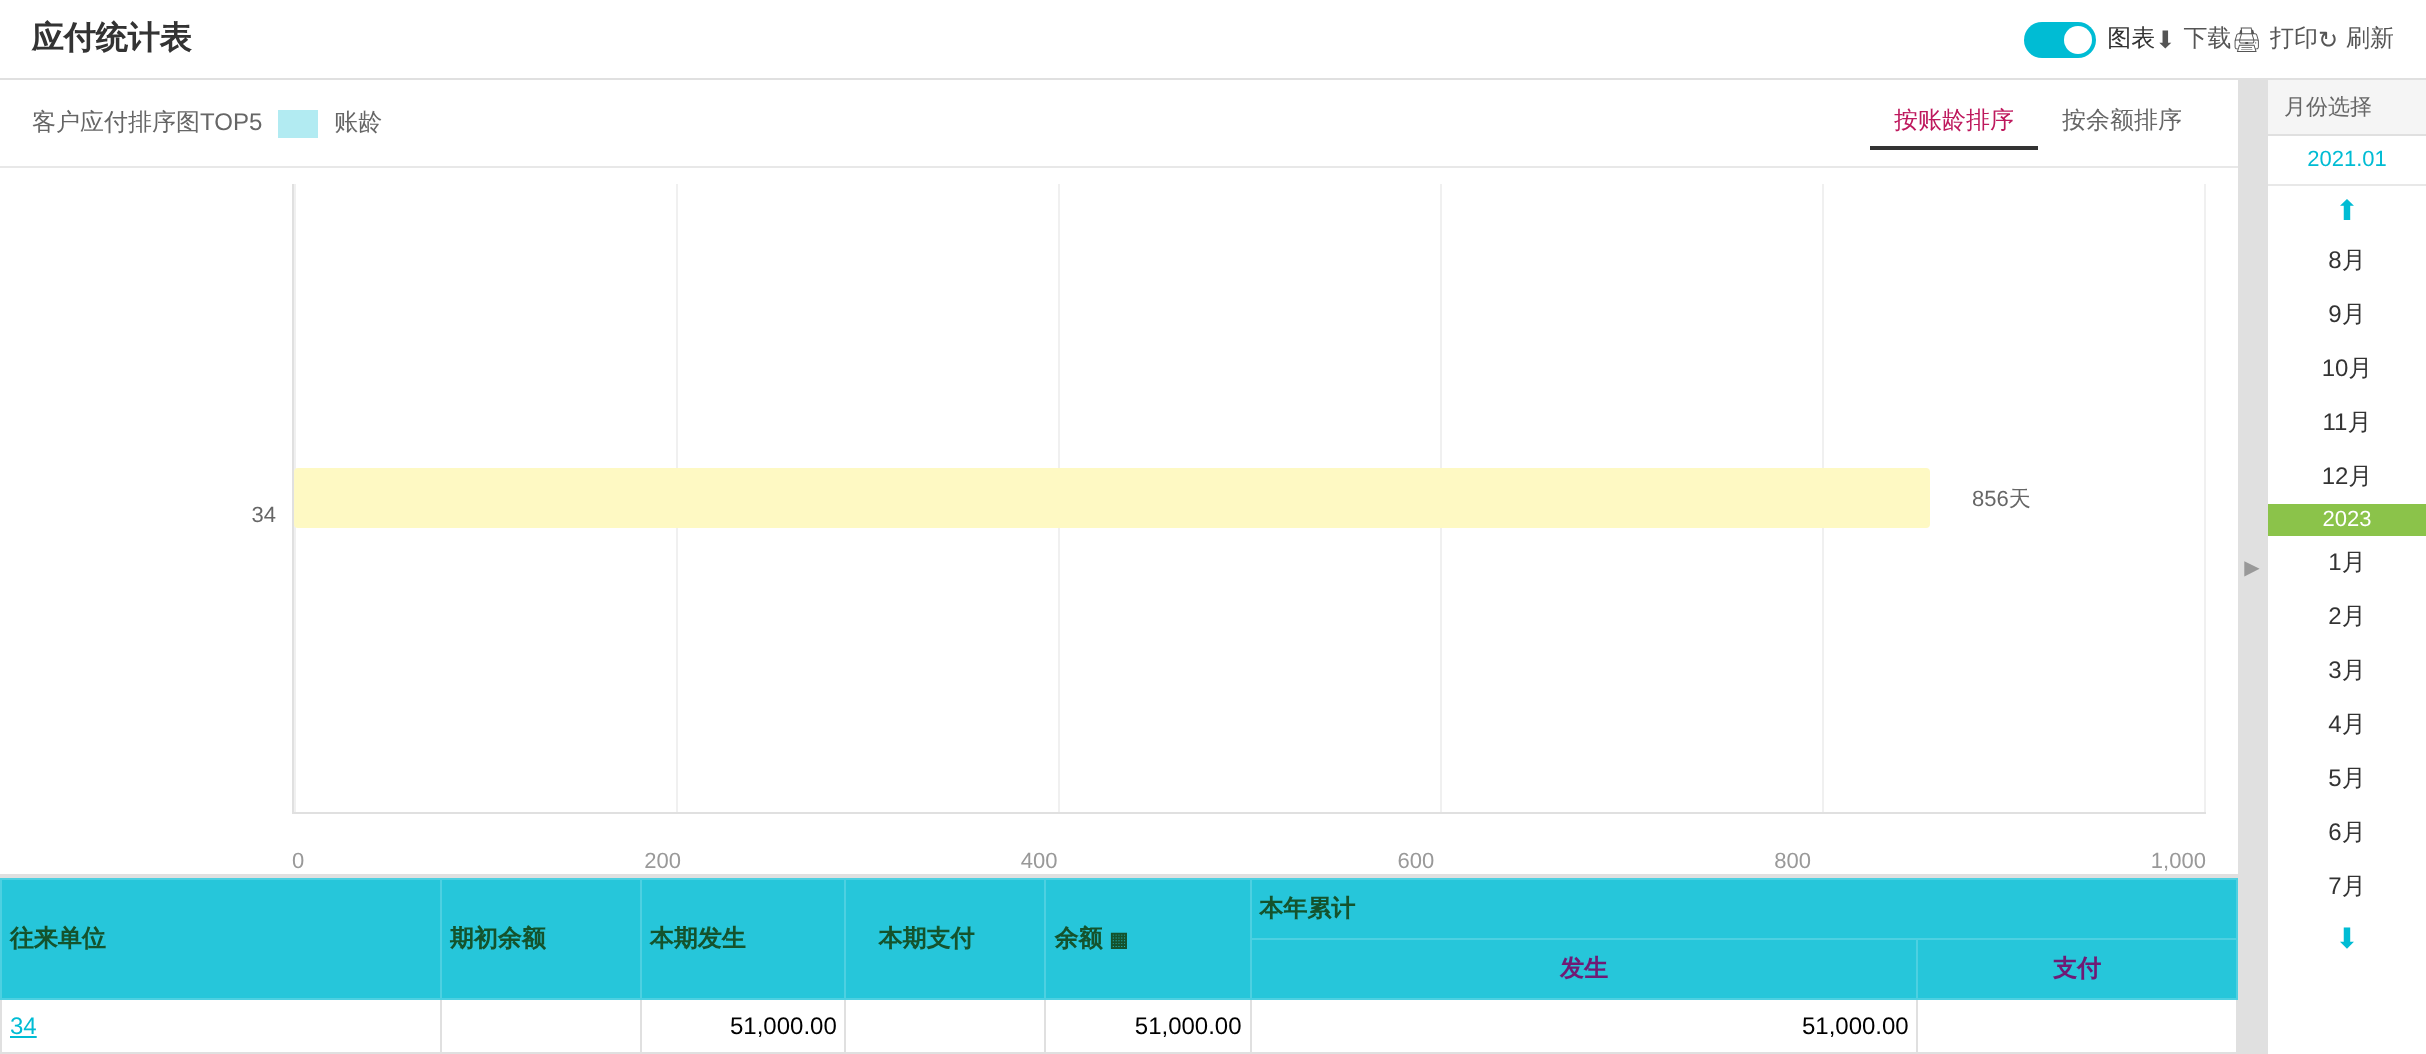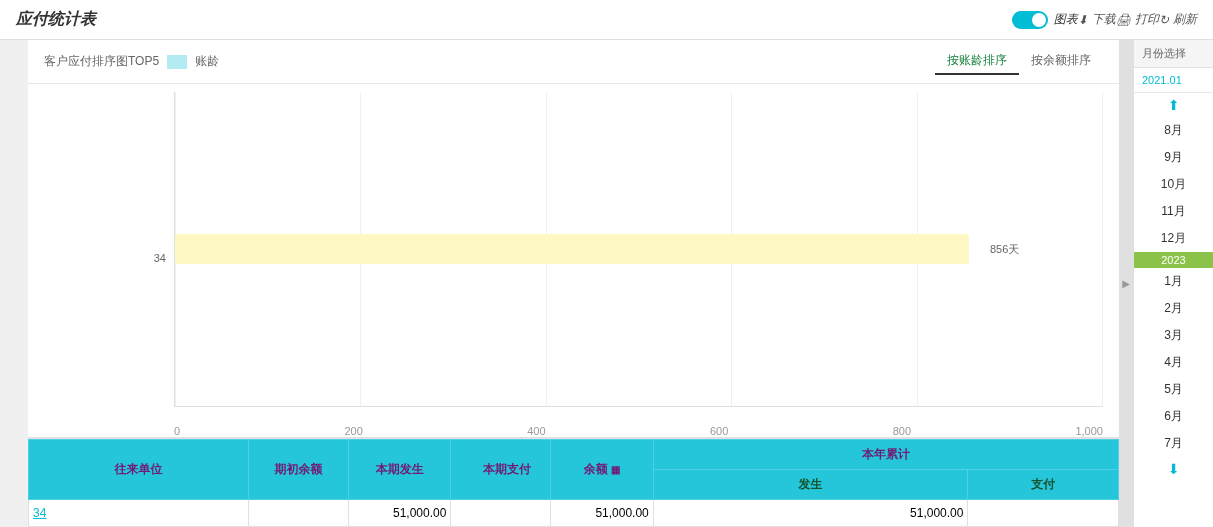--- a/index.html
+++ b/index.html
@@ -1,67 +1,67 @@
 <!DOCTYPE html>
 <html><head>
   <meta charset="utf-8">
   <style>
     * { box-sizing: border-box; margin: 0; padding: 0; }
     body { font-family: 'Microsoft YaHei', Arial, sans-serif; font-size: 12px; background: #f0f0f0; color: #333; }
 
     .app-container { width: 1213px; height: 527px; display: flex; flex-direction: column; background: #f0f0f0; }
 
     
-    .header { display: flex; align-items: center; justify-content: space-between; padding: 8px 16px; background: #fff; border-bottom: 1px solid #e0e0e0; height: 40px; font-style: italic; }
+    .header { display: flex; align-items: center; justify-content: space-between; padding: 8px 16px; background: #fff; border-bottom: 1px solid #e0e0e0; height: 40px; }
     .header-title { font-size: 16px; font-weight: bold; color: #333; }
     .header-actions { display: flex; align-items: center; }
     .toggle-container { display: flex; align-items: center; gap: 6px; }
     .toggle-switch { width: 36px; height: 18px; background: #00bcd4; border-radius: 9px; position: relative; cursor: pointer; }
     .toggle-switch::after { content: ''; position: absolute; width: 14px; height: 14px; background: #fff; border-radius: 50%; top: 2px; right: 2px; }
     .action-btn { display: flex; align-items: center; gap: 4px; color: #555; cursor: pointer; font-size: 12px; }
 
     
     .chart-section { flex: 1; display: flex; flex-direction: column; background: #fff; margin: 0; }
 
     
     .chart-header { display: flex; align-items: center; justify-content: space-between; padding: 8px 16px; border-bottom: 1px solid #e8e8e8; }
     .chart-legend { display: flex; align-items: center; gap: 8px; font-size: 12px; color: #666; }
     .legend-box { width: 20px; height: 14px; background: #b2ebf2; border: 1px solid #b2ebf2; }
     .chart-sort-tabs { display: flex; gap: 0; }
     .sort-tab { padding: 4px 12px; font-size: 12px; cursor: pointer; color: #666; border-bottom: 2px solid transparent; }
-    .sort-tab.active { color: #15803d; border-bottom: 2px solid #333; }
+    .sort-tab.active { color: #be185d; border-bottom: 2px solid #333; }
 
     
     .chart-body { flex: 1; padding: 8px 16px 0 16px; position: relative; display: flex; flex-direction: column; }
 
     
     .table-section { background: #fff; border-top: 2px solid #e0e0e0; }
     .table-wrapper { overflow-x: auto; }
     table { width: 100%; border-collapse: collapse; }
-    .th-group { background: #26c6da; color: #701a75; text-align: center; padding: 6px 4px; font-size: 12px; border: 1px solid #4dd0e1; }
-    .th-sub { background: #26c6da; color: #14532d; text-align: center; padding: 6px 0; font-size: 12px; border: 1px solid #4dd0e1; }
+    .th-group { background: #26c6da; color: #14532d; text-align: left; padding: 6px 4px; font-size: 12px; border: 1px solid #4dd0e1; }
+    .th-sub { background: #26c6da; color: #701a75; text-align: center; padding: 6px 0; font-size: 12px; border: 1px solid #4dd0e1; }
     td { text-align: center; padding: 6px 4px; font-size: 12px; border: 1px solid #e0e0e0; background: #fff; }
     td.left { text-align: left; }
     td.right { text-align: right; padding-left: 44px; }
     td a { color: #00bcd4; text-decoration: underline; }
     .col-amount { color: #000; }
 
     
     .right-sidebar { width: 80px; background: #fff; border-left: 1px solid #e0e0e0; display: flex; flex-direction: column; align-items: stretch; font-size: 12px; overflow-y: auto; }
     .sidebar-header { background: #f5f5f5; padding: 6px 8px; font-size: 11px; color: #666; text-align: center; border-bottom: 1px solid #e0e0e0; display: flex; align-items: flex-start; gap: 4px; }
-    .sidebar-date { padding: 6px 8px; font-size: 11px; color: #00bcd4; border-bottom: 1px solid #e8e8e8; cursor: pointer; }
+    .sidebar-date { padding: 6px 8px; font-size: 11px; color: #00bcd4; text-align: center; border-bottom: 1px solid #e8e8e8; cursor: pointer; }
     .sidebar-nav-btn { text-align: center; padding: 4px; cursor: pointer; color: #00bcd4; font-size: 14px; }
     .sidebar-month { padding: 5px 8px; text-align: center; cursor: pointer; color: #333; font-size: 12px; }
     .sidebar-year-badge { background: #8bc34a; color: #fff; padding: 2px 6px; font-size: 11px; text-align: center; margin: 0; }
 
     
     .sidebar-divider { width: 14px; background: #e0e0e0; cursor: pointer; display: flex; align-items: center; justify-content: center; color: #999; font-size: 10px; }
 
     .full-layout { display: flex; flex: 1; overflow: hidden; }
-    .left-panel { flex: 1; display: flex; flex-direction: column; overflow: hidden; margin-left: 28px; }
+    .left-panel { flex: 1; display: flex; flex-direction: column; overflow: hidden; }
   </style>
 </head>
 <body>
 
 <div class="app-container">
 
   <div class="header">
     <div class="header-title">应付统计表</div>
     <div class="header-actions">
       <div class="toggle-container">

